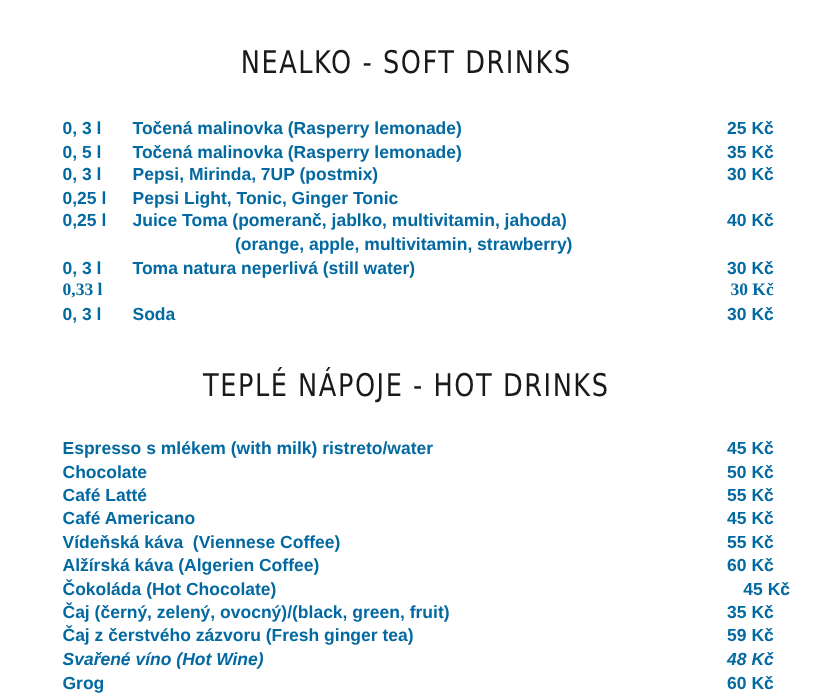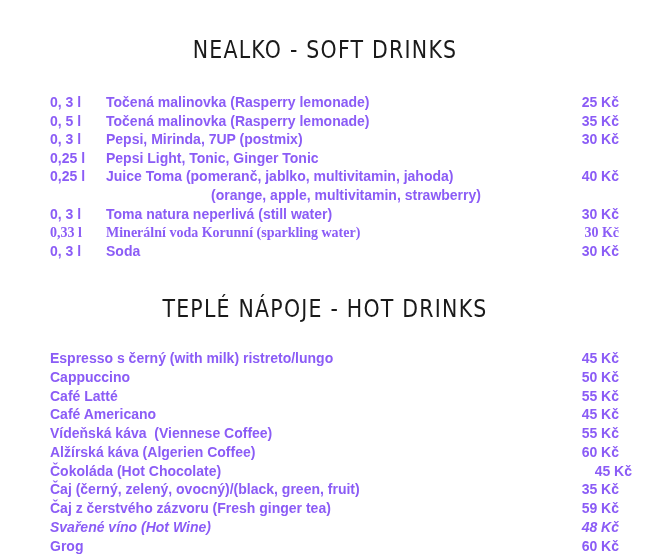--- a/index.html
+++ b/index.html
@@ -5,27 +5,27 @@
   html, body { margin:0; padding:0; background:#ffffff; }
   body { width:650px; height:559px; position:relative; overflow:hidden; color:#111; }
   .heading {
     position:absolute; left:0; width:650px; text-align:center;
     font-family:"DejaVu Sans", sans-serif; font-weight:normal; font-size:25px;
     letter-spacing:1.5px; color:#1a1a1a; transform:scaleX(0.82); transform-origin:center;
   }
   .row {
     position:absolute; left:0; width:650px; height:19px;
     font-family:"Liberation Sans", sans-serif; font-weight:bold; font-size:14px; line-height:19px;
-    color:#8b5cf6;
+    color:#0369a1;
   }
   .vol { position:absolute; left:50px; white-space:pre; }
   .name { position:absolute; white-space:pre; }
   .name.soft { left:106px;text-align:right; }
   .name.hot { left:50px; }
-  .name.cont { left:188px;margin-left:23px; }
+  .name.cont { left:188px; }
   .price { position:absolute; right:31px; text-align:right; white-space:pre; }
 </style>
 </head>
 <body>
 
 <div class="heading" style="top:35px;">NEALKO - SOFT DRINKS</div>
 
 <div>
   <div class="row" style="top:93px;">
     <span class="vol">0, 3 l</span>
@@ -57,39 +57,38 @@
     <span class="name cont">(orange, apple, multivitamin, strawberry)</span>
     <span class="price"></span>
   </div>
   <div class="row" style="top:205px;">
     <span class="vol">0, 3 l</span>
     <span class="name soft">Toma natura neperlivá (still water)</span>
     <span class="price">30 Kč</span>
   </div>
   <div class="row" style="top:223px;font-family:Liberation Serif, serif;">
     <span class="vol">0,33 l</span>
-    <span class="name soft">Minerální voda Korunní (sparkling water)</span>
     <span class="price">30 Kč</span>
   </div>
   <div class="row" style="top:242px;">
     <span class="vol">0, 3 l</span>
     <span class="name soft">Soda</span>
     <span class="price">30 Kč</span>
   </div>
 </div>
 
 <div class="heading" style="top:294px;">TEPLÉ NÁPOJE - HOT DRINKS</div>
 
 <div>
   <div class="row" style="top:349px;">
-    <span class="name hot">Espresso s černý (with milk) ristreto/lungo</span>
+    <span class="name hot">Espresso s mlékem (with milk) ristreto/water</span>
     <span class="price">45 Kč</span>
   </div>
   <div class="row" style="top:368px;">
-    <span class="name hot">Cappuccino</span>
+    <span class="name hot">Chocolate</span>
     <span class="price">50 Kč</span>
   </div>
   <div class="row" style="top:387px;">
     <span class="name hot">Café Latté</span>
     <span class="price">55 Kč</span>
   </div>
   <div class="row" style="top:405px;">
     <span class="name hot">Café Americano</span>
     <span class="price">45 Kč</span>
   </div>

